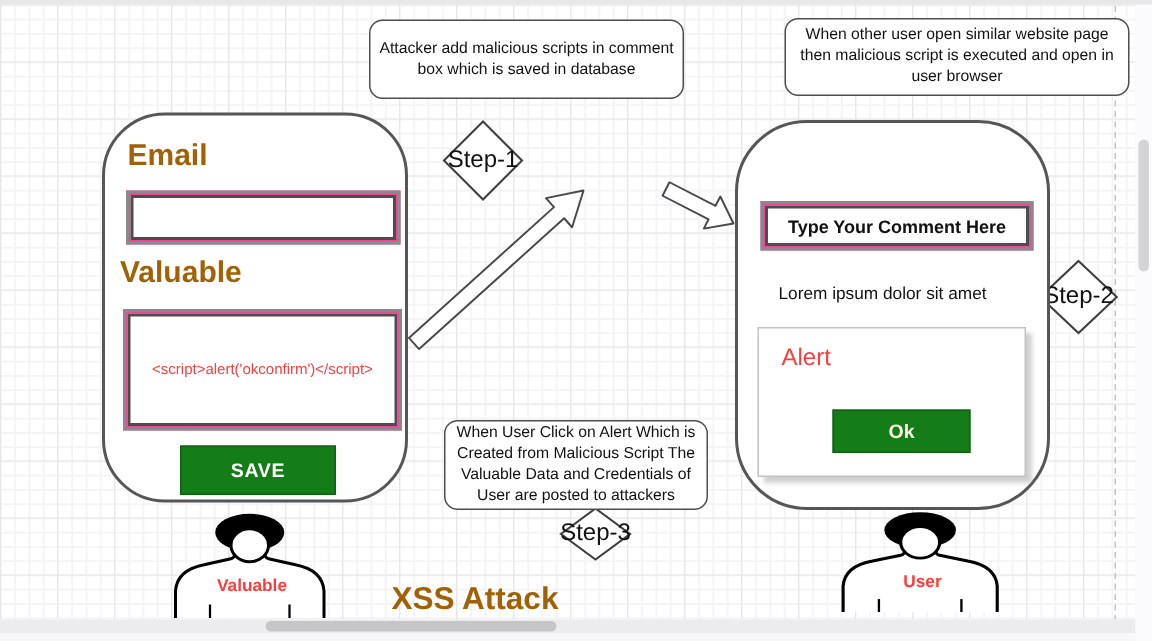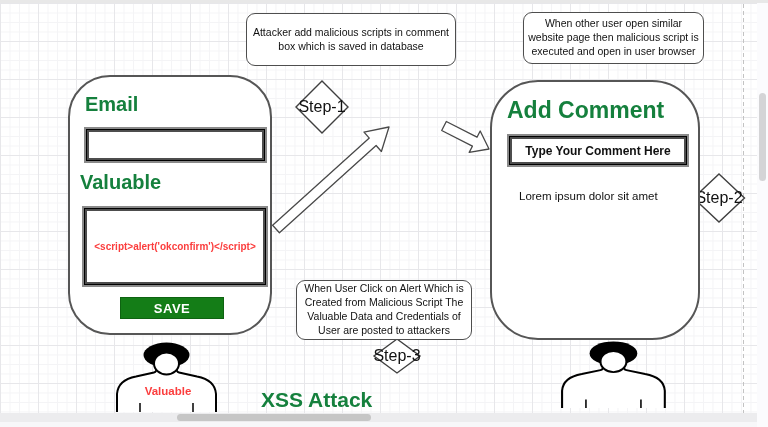--- a/index.html
+++ b/index.html
@@ -12,22 +12,22 @@
       linear-gradient(to bottom,#e7e7ea 1px,transparent 1px) 0 0/38px 38px,
       linear-gradient(to right,#f4f4f6 1px,transparent 1px) 0 0/9.5px 9.5px,
       linear-gradient(to bottom,#f4f4f6 1px,transparent 1px) 0 0/9.5px 9.5px,
       #ffffff;}
   .topbar{position:absolute;left:0;top:0;width:768px;height:3px;background:#e8e8e8;z-index:11;}
   .abs{position:absolute;}
   .note{position:absolute;background:#fff;border:1.4px solid #4e4e4e;border-radius:9px;
         display:flex;align-items:center;justify-content:center;text-align:center;
         font-size:10.5px;line-height:1.32;color:#111;padding:2px 3px;box-sizing:border-box;z-index:3;}
   .panel{position:absolute;background:#fff;border:2px solid #565656;box-sizing:border-box;z-index:3;}
-  .hlabel{position:absolute;font-weight:bold;color:#15803d;z-index:4;text-align:center;}
-  .dbl{position:absolute;border:2px solid #8a8a8a;background:#000000;padding:1px;box-sizing:border-box;z-index:4;}
+  .hlabel{position:absolute;font-weight:bold;color:#a16207;z-index:4;text-align:center;}
+  .dbl{position:absolute;border:2px solid #8a8a8a;background:#ec4899;padding:1px;box-sizing:border-box;z-index:4;}
   .dbl-inner{border:2px solid #4d4d4d;width:100%;height:100%;box-sizing:border-box;
              display:flex;align-items:center;justify-content:center;background:#fff;}
   .btn{position:absolute;display:flex;align-items:center;justify-content:center;
        font-weight:bold;z-index:5;box-sizing:border-box;}
   .overlay-svg{position:absolute;left:0;top:0;width:768px;height:427px;z-index:2;pointer-events:none;}
   .diam-label{position:absolute;font-size:16px;color:#111;z-index:3;transform:translate(-50%,-50%);white-space:nowrap;}
   .figure{position:absolute;z-index:3;}
   .figure-label{position:absolute;left:0;right:0;text-align:center;font-weight:bold;font-size:11.5px;z-index:4;}
   .alert-box{position:absolute;background:#fff;border:1px solid #c2c2c2;
              box-shadow:4px 4px 3px rgba(170,170,170,.55);z-index:5;}
@@ -50,62 +50,66 @@
     <polygon points="489,149 469.2,152.4 472.4,146.2 441.7,130.5 446.3,121.5 477,137.2 480.2,131" fill="#ffffff" stroke="#494949" stroke-width="1.3" stroke-linejoin="round"></polygon>
     <polygon points="322,81 348,107 322,133 296,107" fill="#ffffff" stroke="#3f3f3f" stroke-width="1.4"></polygon>
     <polygon points="719,174 744.5,198 719,222 693.5,198" fill="#ffffff" stroke="#3f3f3f" stroke-width="1.4"></polygon>
     <polygon points="397,339 420,356 397,373 374,356" fill="#ffffff" stroke="#3f3f3f" stroke-width="1.4"></polygon>
   </svg>
   <div class="diam-label" style="left:322px;top:107px;">Step-1</div>
   <div class="diam-label" style="left:719px;top:198px;">Step-2</div>
   <div class="diam-label" style="left:397px;top:356px;">Step-3</div>
 
   <div class="note" style="left:246px;top:13px;width:210px;height:53px;">Attacker add malicious scripts in comment box which is saved in database</div>
-  <div class="note" style="left:523px;top:12px;width:181px;height:52px;">When other user open similar website page then malicious script is executed and open in user browser</div>
+  <div class="note" style="left:523px;top:12px;width:230px;height:52px;">When other user open similar website page then malicious script is executed and open in user browser</div>
   <div class="note" style="left:296px;top:280px;width:176px;height:60px;">When User Click on Alert Which is Created from Malicious Script The Valuable Data and Credentials of User are posted to attackers</div>
 
   <div class="panel" style="left:68px;top:75px;width:204px;height:260px;border-radius:42px;"></div>
   <div class="hlabel" style="left:85px;top:93px;font-size:20px;">Email</div>
   <div class="dbl" style="left:84px;top:127px;width:183px;height:36px;">
     <div class="dbl-inner"></div>
   </div>
   <div class="hlabel" style="left:80px;top:171px;font-size:20px;">Valuable</div>
   <div class="dbl" style="left:82px;top:206px;width:186px;height:81px;">
-    <div class="dbl-inner" style="color:#fb3d3d;font-weight:bold;font-size:10px;text-align:center;">&lt;script&gt;alert('okconfirm')&lt;/script&gt;</div>
+    <div class="dbl-inner" style="color:#fb3d3d;font-weight:normal;font-size:10px;text-align:center;">&lt;script&gt;alert('okconfirm')&lt;/script&gt;</div>
   </div>
-  <div class="btn" style="left:120px;top:297px;width:104px;height:22px;background:#147d17;border:1px solid #0e6311;color:#fff;font-size:13px;letter-spacing:.5px;">SAVE</div>
+  <div class="btn" style="left:120px;top:297px;width:104px;height:33px;background:#147d17;border:1px solid #0e6311;color:#fff;font-size:13px;letter-spacing:.5px;">SAVE</div>
 
 
   <div class="panel" style="left:490px;top:80px;width:210px;height:260px;border-radius:48px;"></div>
-  <div class="hlabel" style="left:507px;top:97px;font-size:23px;">Add Comment</div>
   <div class="dbl" style="left:507px;top:134px;width:182px;height:33px;">
     <div class="dbl-inner" style="font-weight:bold;font-size:12px;color:#111;">Type Your Comment Here</div>
   </div>
   <div class="abs" style="left:519px;top:190px;font-size:11.5px;color:#111;z-index:4;">Lorem ipsum dolor sit amet</div>
 
+  <div class="alert-box" style="left:505px;top:218px;width:177px;height:98px;">
+    <div style="position:absolute;left:15px;top:11px;font-size:16px;color:#fb3d3d;">Alert</div>
+    <div class="btn" style="left:49px;top:54px;width:92px;height:29px;background:#147d17;border:1px solid #0e6311;color:#fdfde6;font-size:13px;">Ok</div>
+  </div>
 
   <div class="figure" style="left:115px;top:341px;width:106px;height:71px;">
     <svg width="106" height="71" viewBox="0 0 106 71">
       <ellipse cx="51.5" cy="14" rx="23" ry="12.5" fill="#000"></ellipse>
       <path d="M2,71 L2,53 Q3,39 21,35.5 L39,31.5 Q42,31 42,25 L61,25 Q61,31 64,31.5 L82,35.5 Q100,39 101,53 L101,71" fill="#fff" stroke="#000" stroke-width="2" stroke-linejoin="round"></path>
       <line x1="25" y1="62" x2="25" y2="71" stroke="#000" stroke-width="1.5"></line>
       <line x1="78" y1="62" x2="78" y2="71" stroke="#000" stroke-width="1.5"></line>
       <ellipse cx="51.5" cy="22.5" rx="12.5" ry="11" fill="#fff" stroke="#000" stroke-width="2"></ellipse>
     </svg>
     <div class="figure-label" style="top:44px;color:#fb3d3d;">Valuable</div>
   </div>
 
   <div class="figure" style="left:560px;top:340px;width:110px;height:68px;">
     <svg width="110" height="68" viewBox="0 0 106 71" preserveAspectRatio="none">
       <ellipse cx="51.5" cy="14" rx="23" ry="12.5" fill="#000"></ellipse>
       <path d="M2,71 L2,53 Q3,39 21,35.5 L39,31.5 Q42,31 42,25 L61,25 Q61,31 64,31.5 L82,35.5 Q100,39 101,53 L101,71" fill="#fff" stroke="#000" stroke-width="2" stroke-linejoin="round"></path>
       <line x1="25" y1="62" x2="25" y2="71" stroke="#000" stroke-width="1.5"></line>
       <line x1="78" y1="62" x2="78" y2="71" stroke="#000" stroke-width="1.5"></line>
       <ellipse cx="51.5" cy="22.5" rx="12.5" ry="11" fill="#fff" stroke="#000" stroke-width="2"></ellipse>
     </svg>
+    <div class="figure-label" style="top:42px;color:#fb3d3d;">User</div>
   </div>
 
   <div class="hlabel" style="left:261px;top:388px;font-size:21px;z-index:4;">XSS Attack</div>
 
   <div class="scroll-strip-bottom">
     <div class="scroll-track-bottom">
       <div class="scroll-thumb-bottom"></div>
     </div>
   </div>
   <div class="scroll-strip-right">

